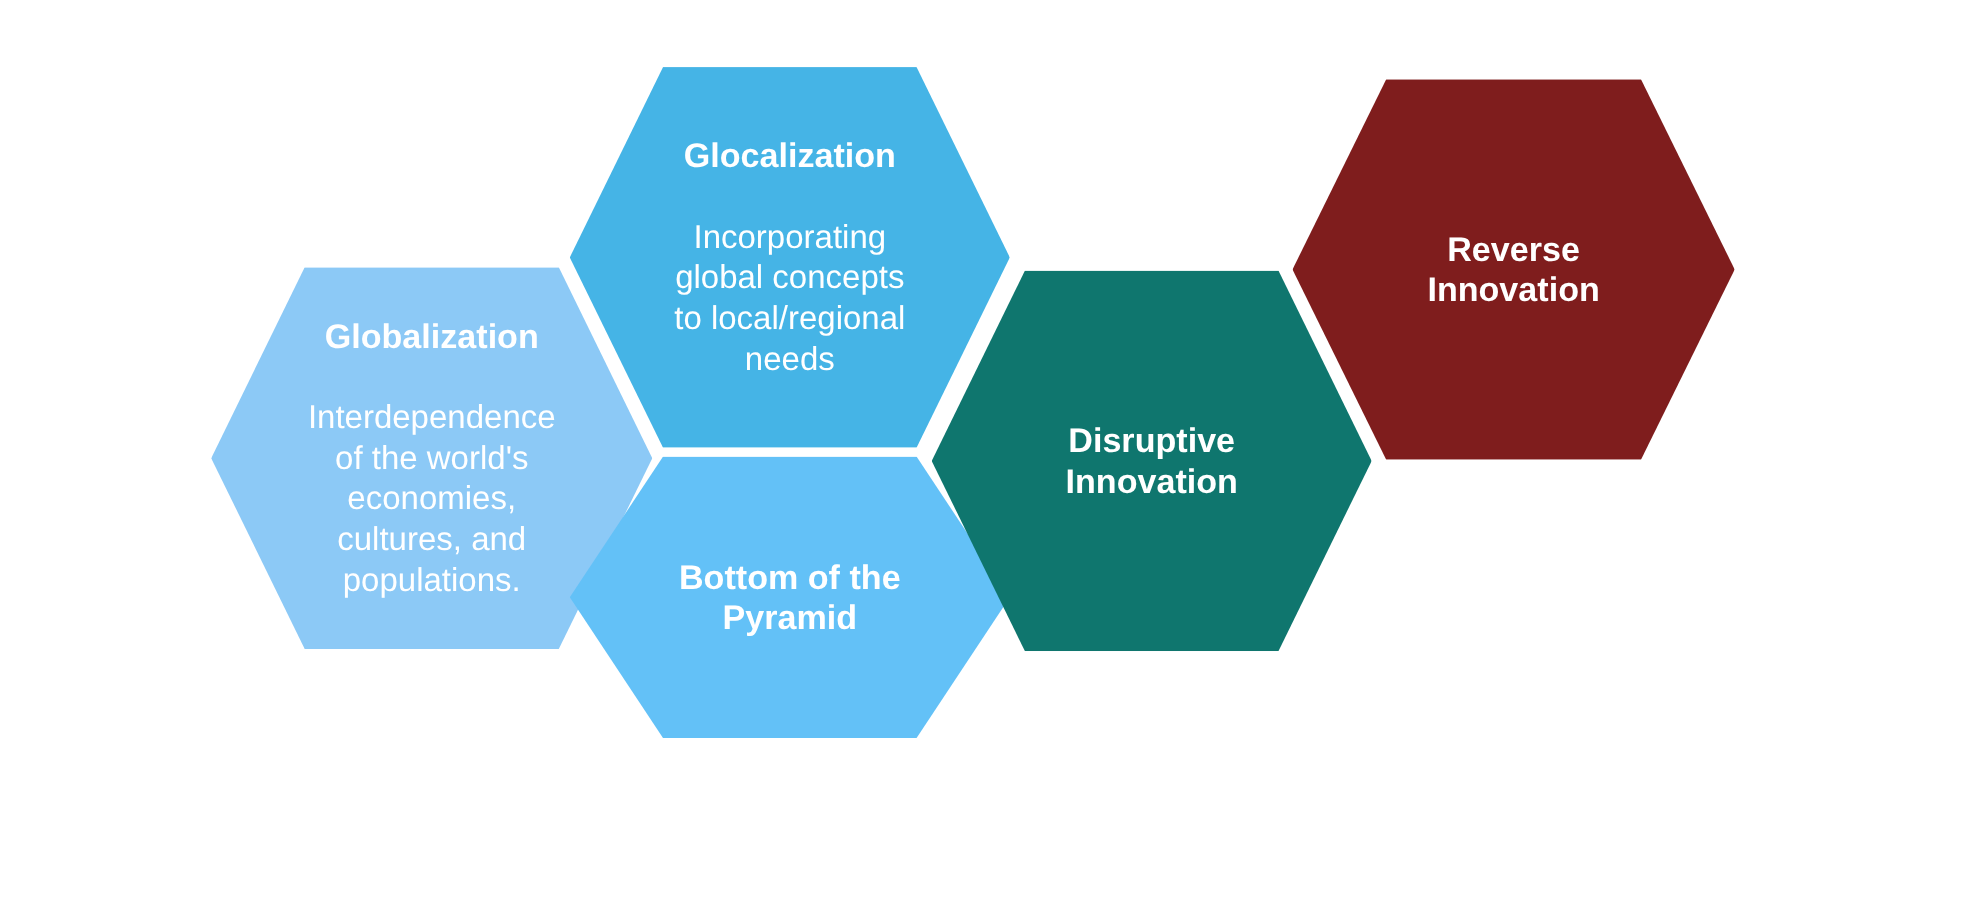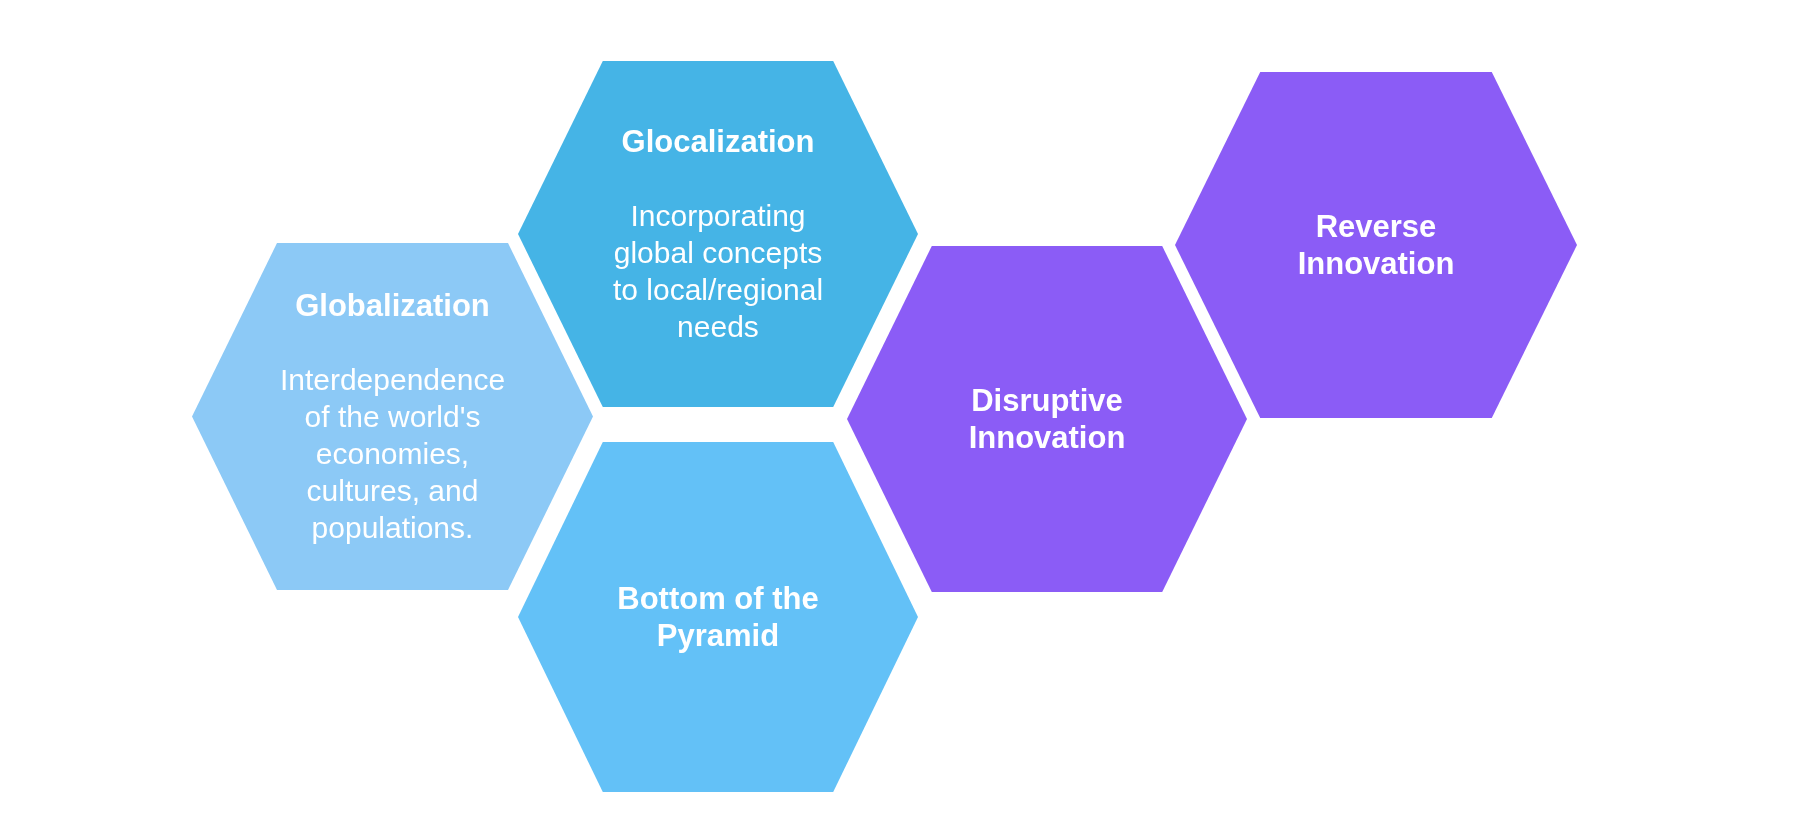--- a/index.html
+++ b/index.html
@@ -39,21 +39,21 @@
   }
   .hex-body {
     font-size: 30px;
     line-height: 37px;
     margin-top: 37px;
     white-space: pre-line;
   }
   
   .hex-0 { left: 192px;  top: 243px; width: 401px; height: 347px; background: #8CC9F6; }
   .hex-1 { left: 518px;  top: 61px;  width: 400px; height: 346px; background: #45B4E6; }
-  .hex-2 { left: 518px;  top: 442px; width: 400px; height: 350px; background: #63C1F7; }
+  .hex-2 { left: 518px;  top: 415px; width: 400px; height: 256px; background: #63C1F7; }
   .hex-3 { left: 847px;  top: 246px; width: 400px; height: 346px; background: #8FCBF8; }
   .hex-4 { left: 1175px; top: 72px;  width: 402px; height: 346px; background: #AFA5DC; }
 </style>
 </head>
 <body>
 
 <div class="canvas">
 
   <div class="hex hex-0" style="background: rgb(140, 201, 246);">
     <div class="hex-content">
@@ -76,27 +76,27 @@
     </div>
   </div>
 
   <div class="hex hex-2" style="background: rgb(99, 193, 247);">
     <div class="hex-content">
       <div class="hex-title">Bottom of the
 Pyramid</div>
     </div>
   </div>
 
-  <div class="hex hex-3" style="background: #8b5cf6;">
+  <div class="hex hex-3" style="background: #0f766e;">
     <div class="hex-content">
       <div class="hex-title">Disruptive
 Innovation</div>
     </div>
   </div>
 
-  <div class="hex hex-4" style="background: #8b5cf6;">
+  <div class="hex hex-4" style="background: #7f1d1d;">
     <div class="hex-content">
       <div class="hex-title">Reverse
 Innovation</div>
     </div>
   </div>
 
 </div>
 
 </body></html>

